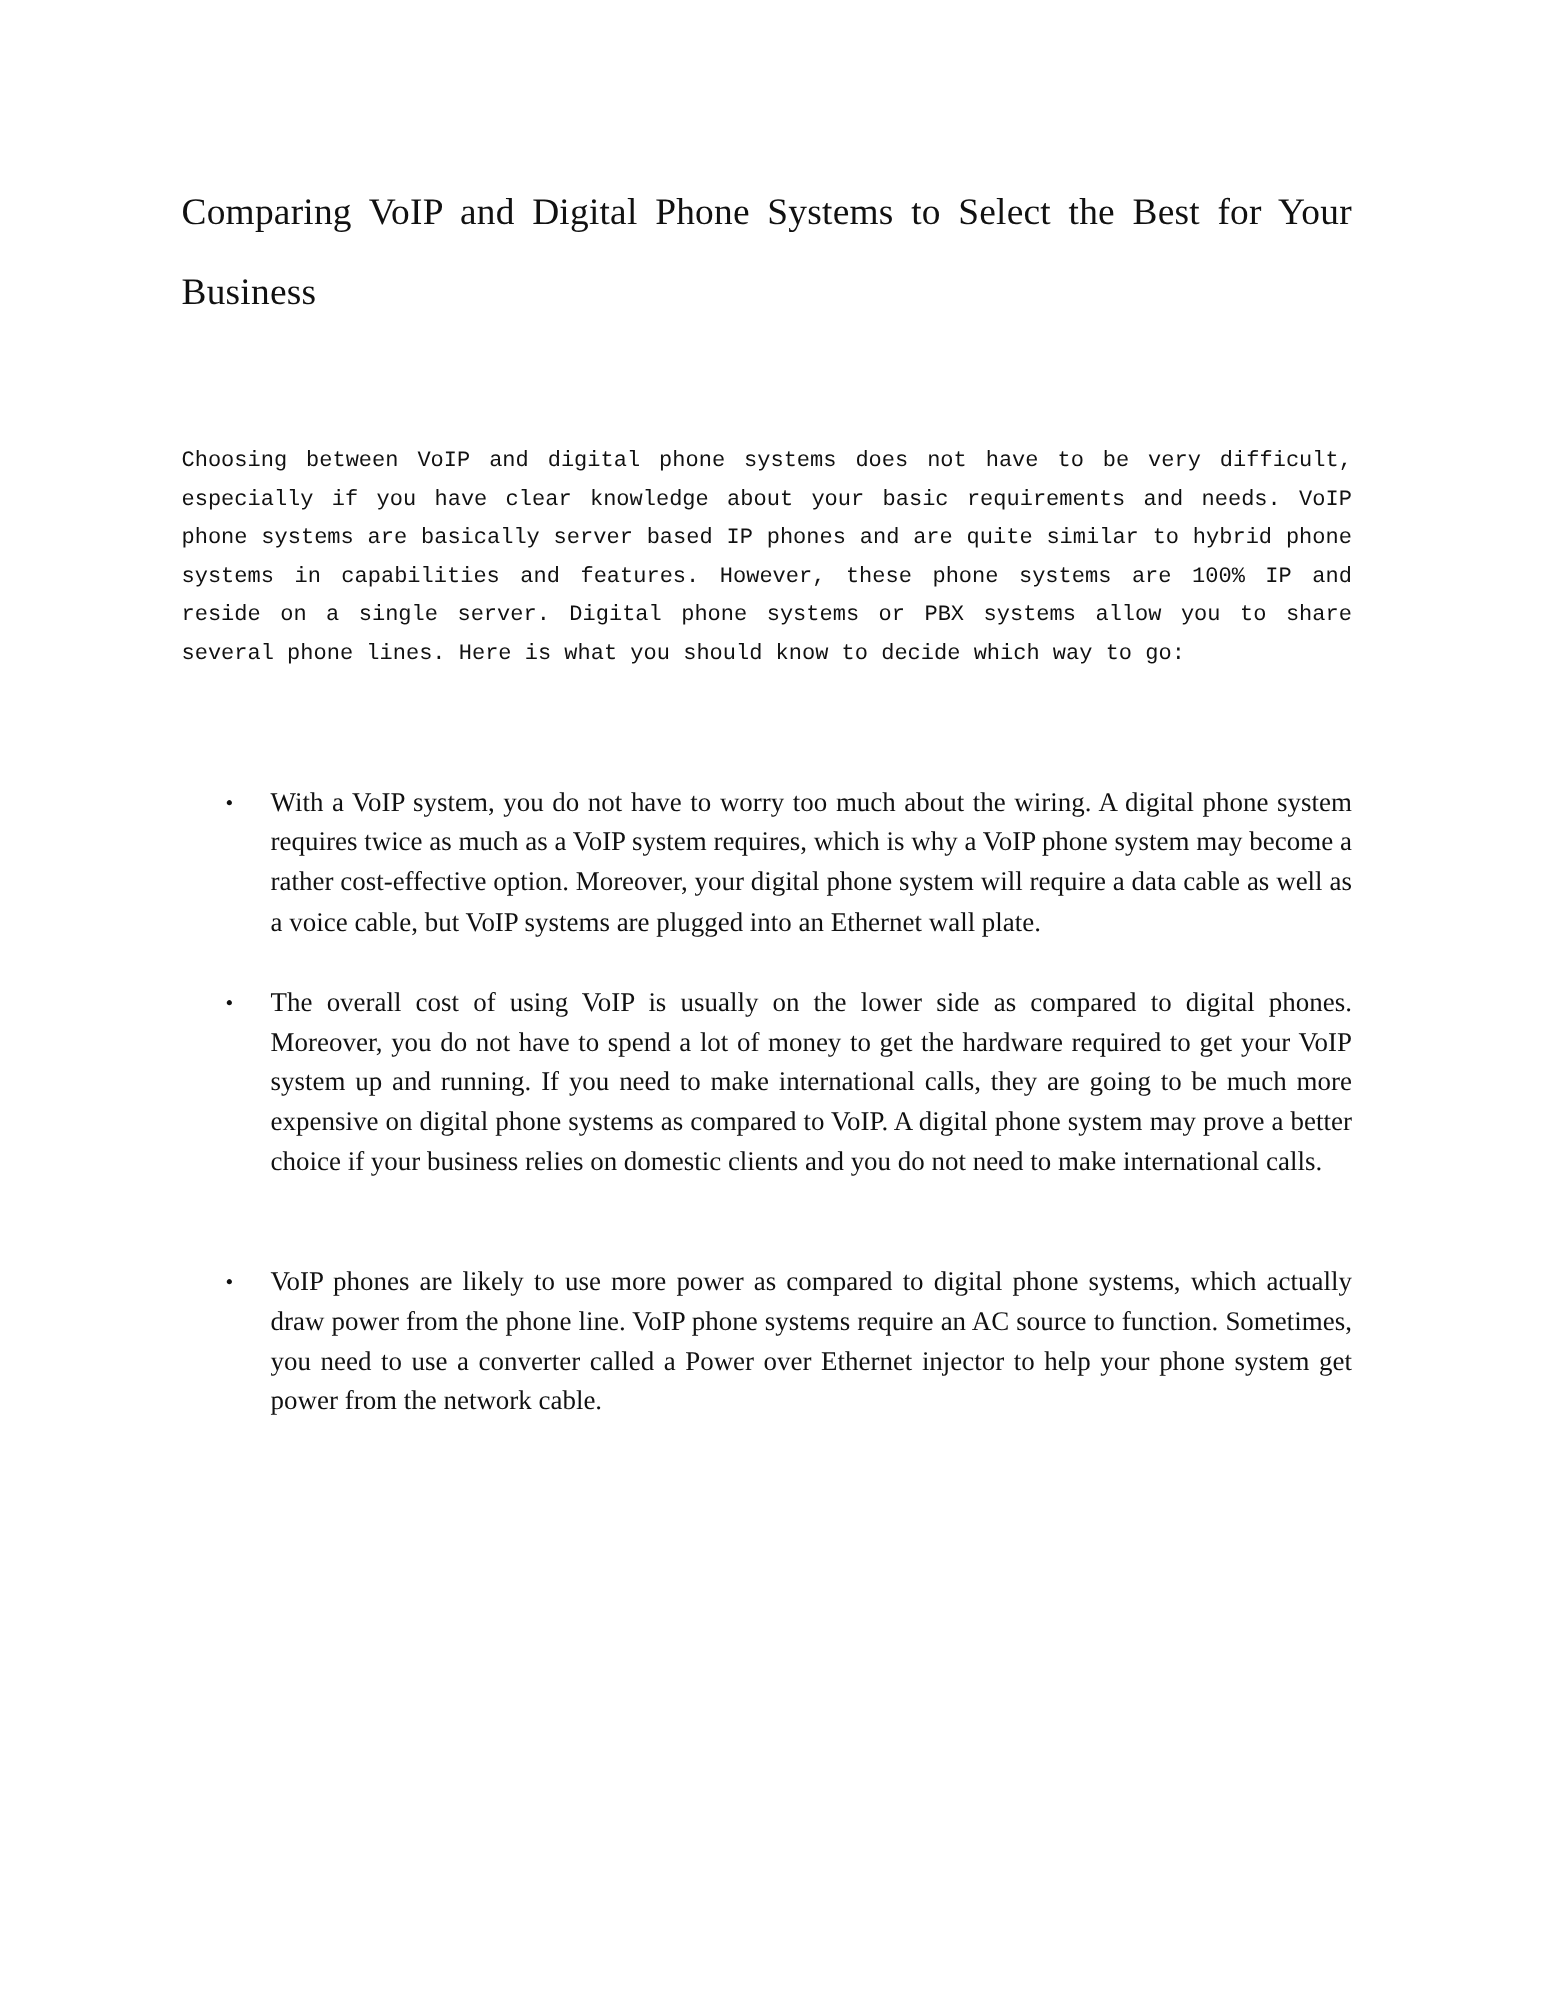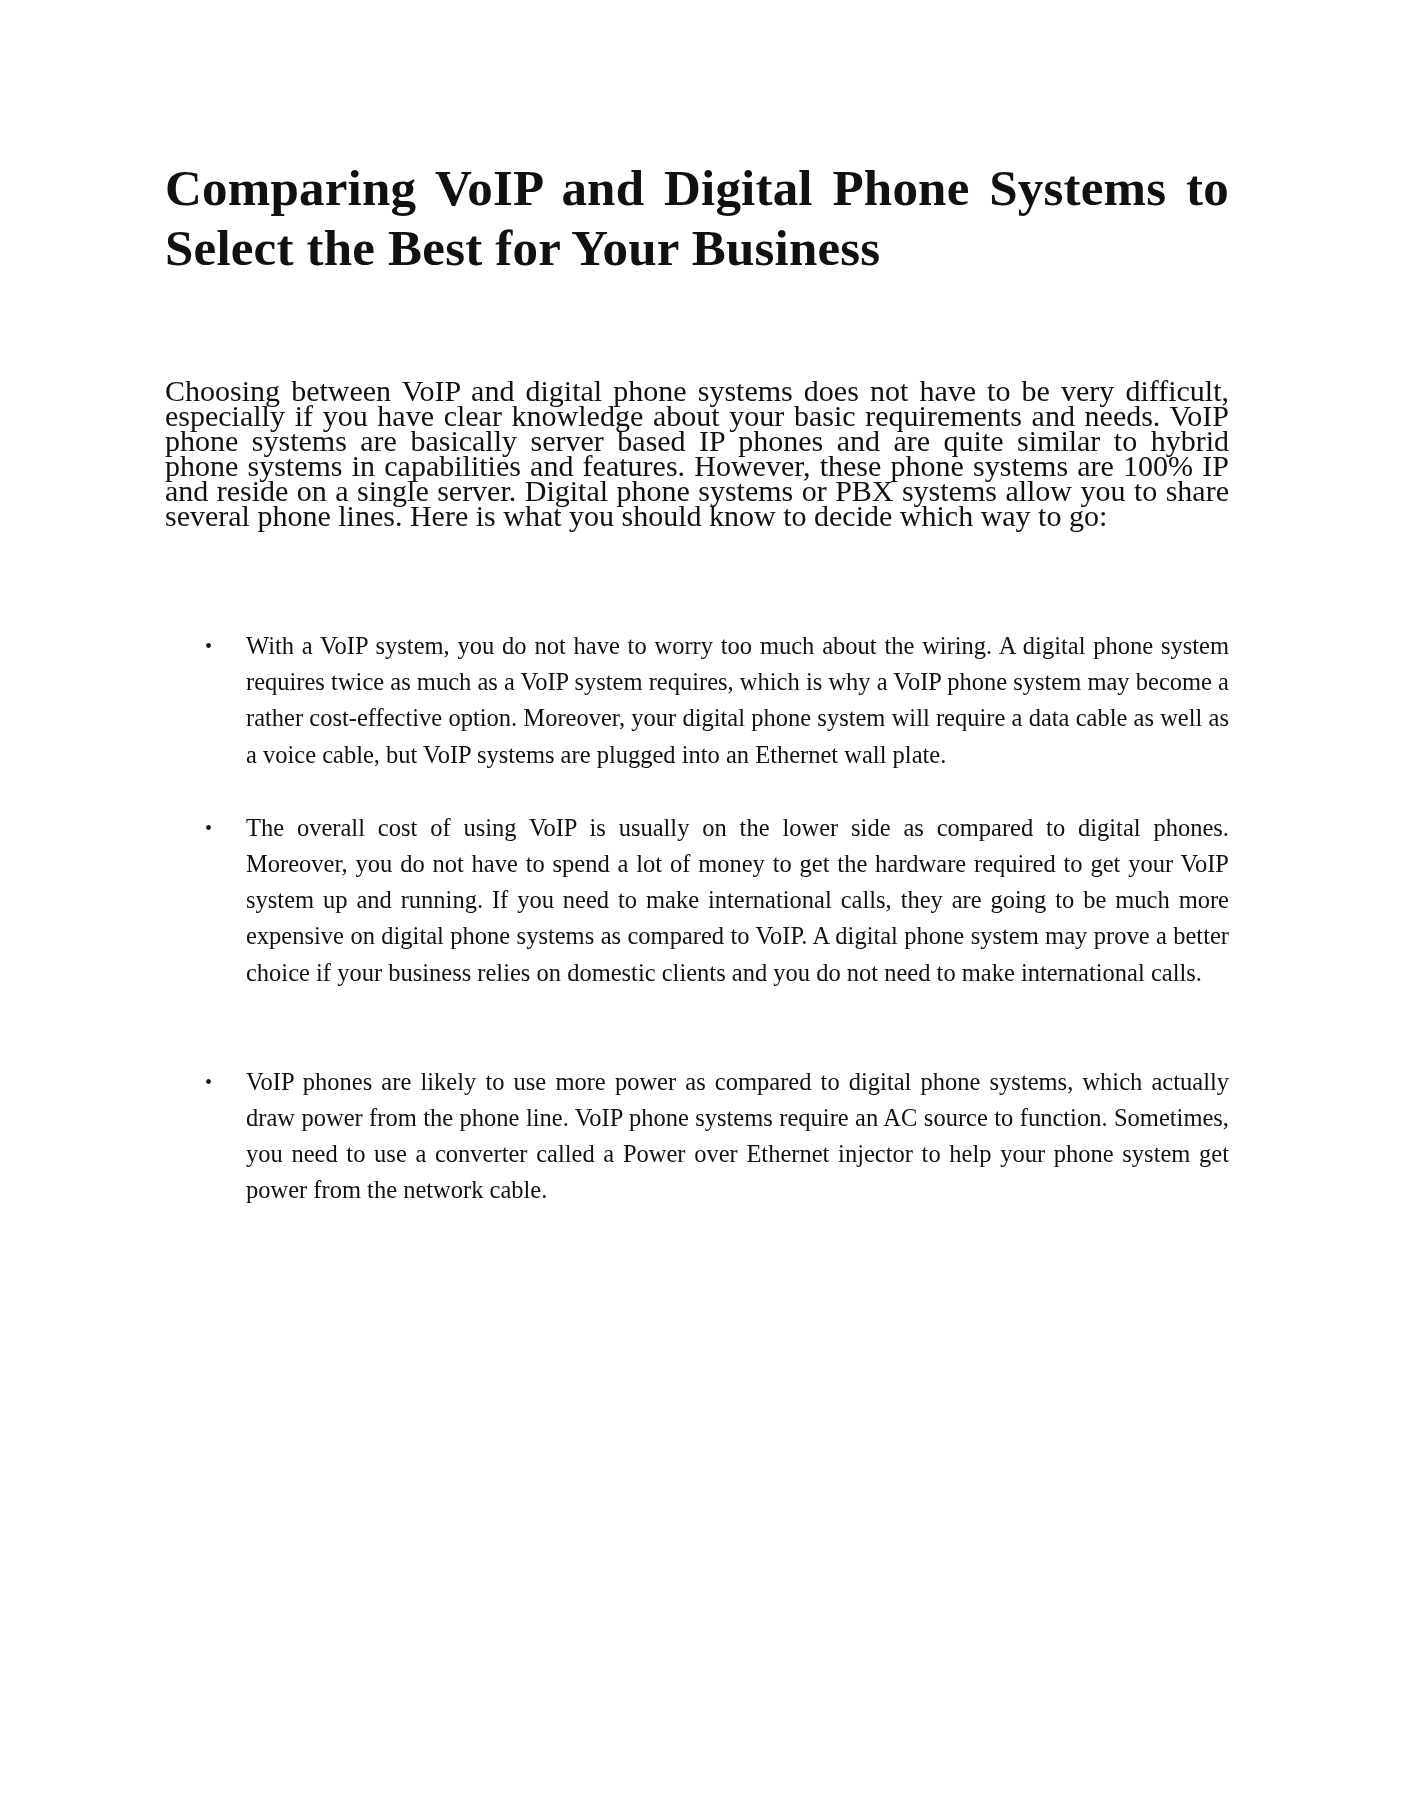--- a/index.html
+++ b/index.html
@@ -1,22 +1,22 @@
 <!DOCTYPE html>
 <html><head>
 <meta charset="utf-8">
 <style>
   html, body { margin: 0; padding: 0; background: #ffffff; }
   body { width: 1406px; height: 1819px; position: relative; overflow: hidden;
          font-family: "Liberation Serif", "DejaVu Serif", serif; color: #111; }
   .page { position: absolute; left: 165px; top: 158px; width: 1064px; }
-  h1 { margin: 0; font-size: 51px; line-height: 60px; font-weight: bold;
+  h1 { margin: 0; font-size: 34px; line-height: 72px; font-weight: normal;
        text-align: justify; text-align-last: left; letter-spacing: 0.2px; }
-  .para { margin: 100px 0 0 0; font-size: 30px; line-height: 25px;
-          text-align: justify; }
+  .para { margin: 100px 0 0 0; font-size: 20px; line-height: 35px;
+          text-align: justify; font-family: Liberation Mono, monospace; }
   ul { list-style: none; margin: 0; padding: 0; }
   li { position: relative; padding-left: 81px; font-size: 24.5px; line-height: 36.2px;
        text-align: justify; }
   li .bullet { position: absolute; left: 40px; top: 0; font-size: 20px; }
   .b1 { margin-top: 100px; }
   .b2 { margin-top: 37px; }
   .b3 { margin-top: 73px; }
 </style>
 </head>
 <body>

